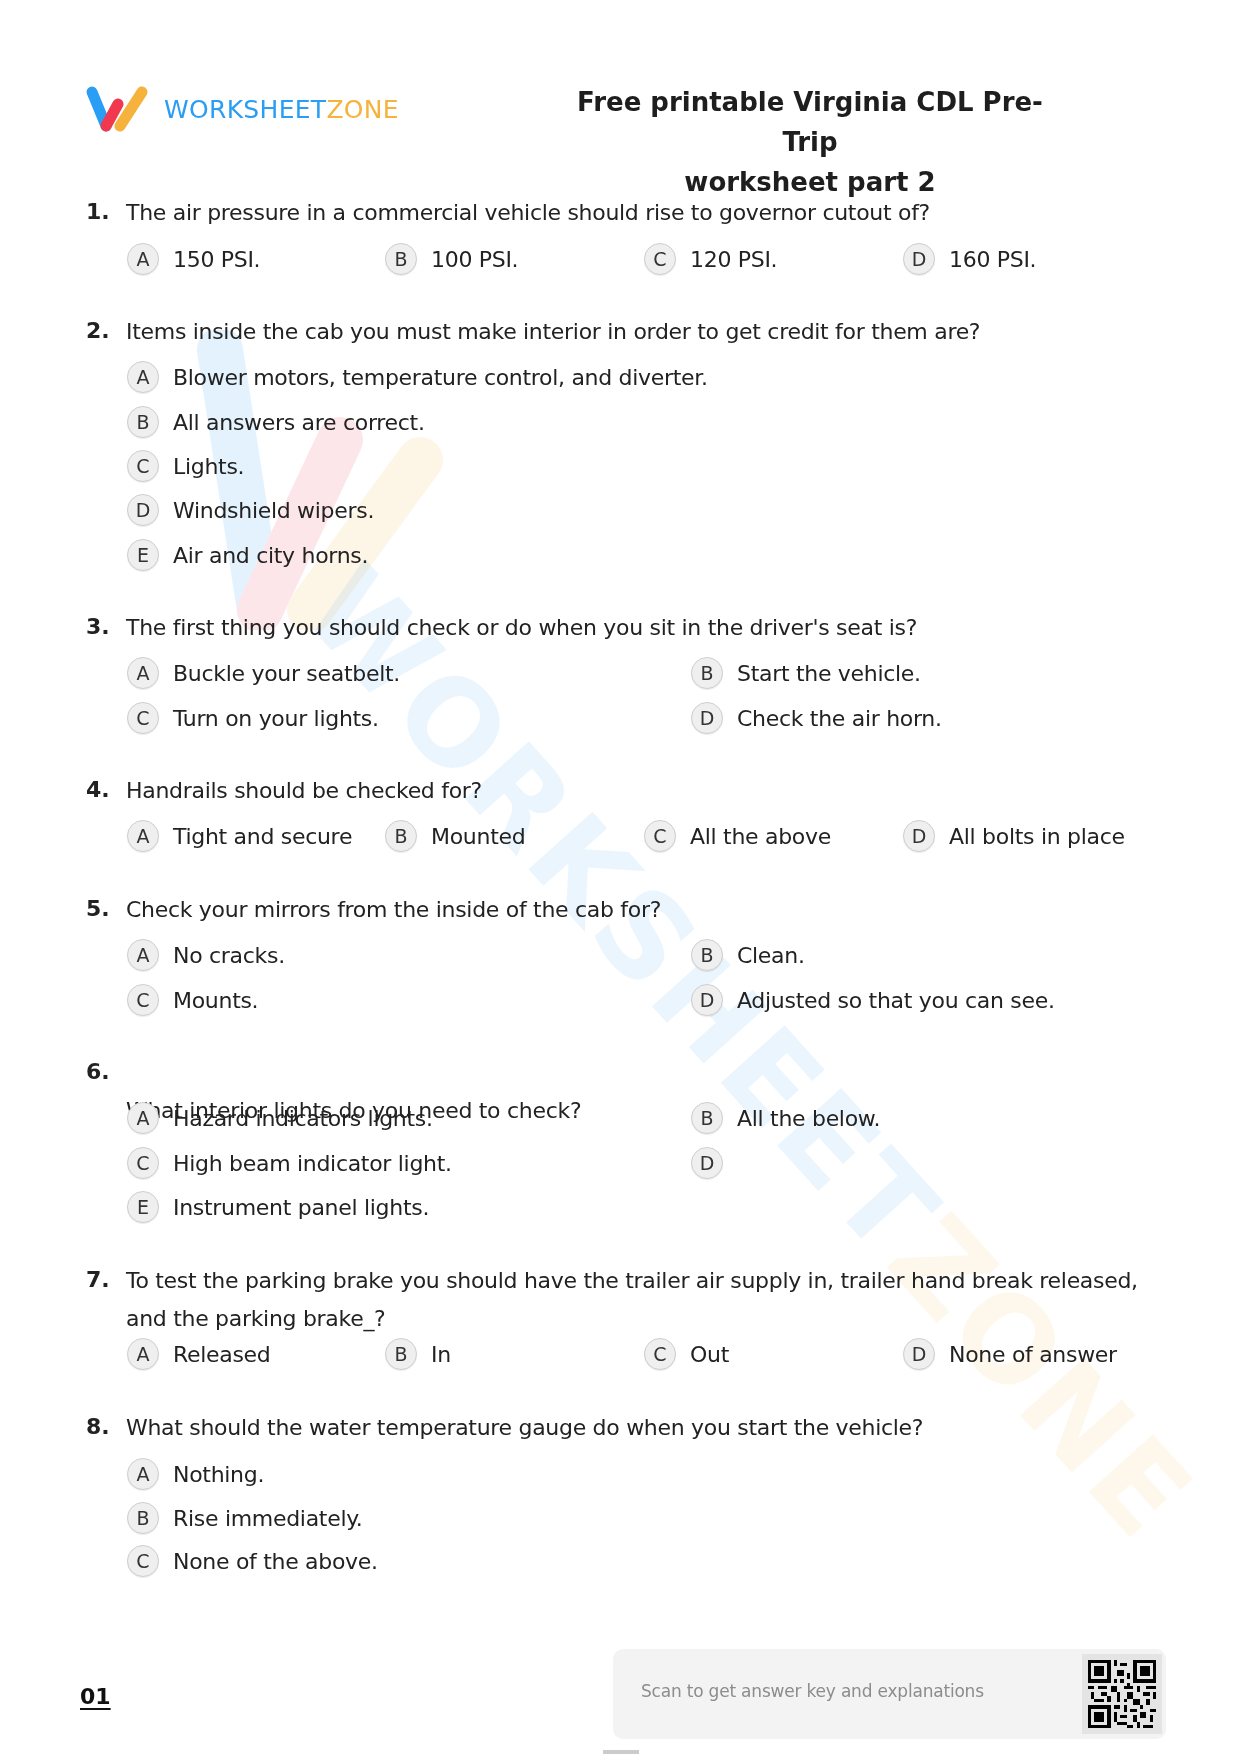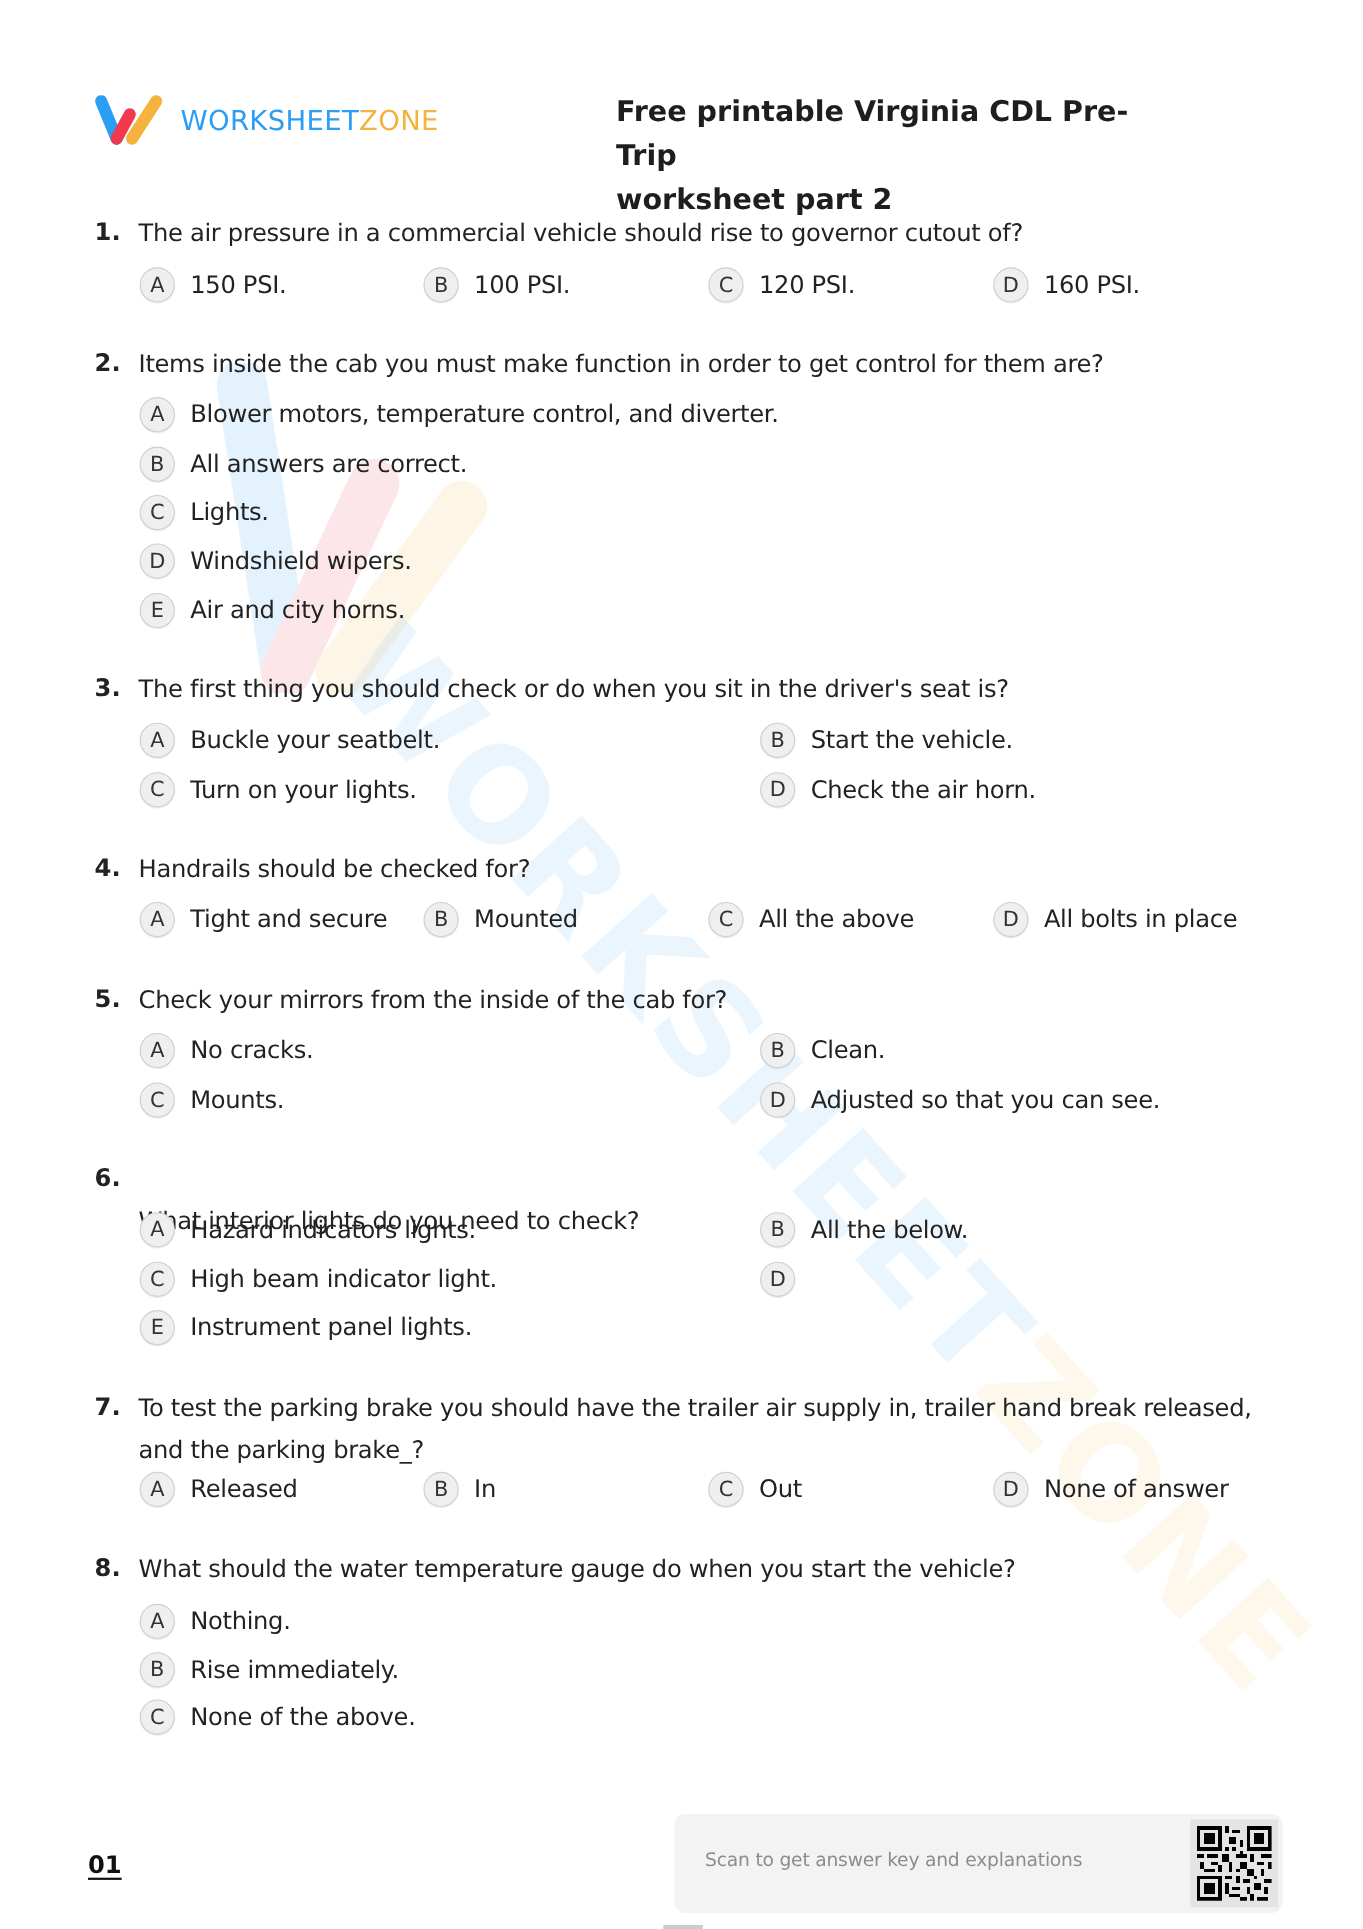--- a/index.html
+++ b/index.html
@@ -4,21 +4,21 @@
 <style>
   html, body { margin:0; padding:0; background:#ffffff; }
   body { width:1239px; height:1754px; position:relative; overflow:hidden;
          font-family:"Liberation Sans", "DejaVu Sans", sans-serif; color:#222; }
   .abs { position:absolute; }
   .logo { left:84px; top:84px; height:50px; display:flex; align-items:center; }
   .logo-mark { width:70px; height:50px; position:relative; }
   .logo-text { font-family:"DejaVu Sans", sans-serif; font-size:25px; letter-spacing:0.3px; margin-left:10px; font-weight:normal; }
   .logo-text .w { color:#2a9df4; }
   .logo-text .z { color:#f5b23c; }
-  .title { left:560px; width:500px; top:82px; font-family:"DejaVu Sans", sans-serif;
+  .title { left:560px; width:500px; top:82px; text-align:center; font-family:"DejaVu Sans", sans-serif;
            font-weight:bold; font-size:26px; line-height:40px; color:#1e1e1e; }
   .qnum { position:absolute; left:86px; font-weight:bold; font-size:22px; color:#222; font-family:"DejaVu Sans", sans-serif; }
   .qtext { position:absolute; left:126px; font-size:22px; color:#222; line-height:28px; width:1050px; font-family:"DejaVu Sans", sans-serif; letter-spacing:-0.3px; }
   .opt { position:absolute; display:flex; align-items:center; height:34px; }
   .circle { width:32px; height:32px; border-radius:50%; background:#efefef; border:1px solid #cfcfcf;
             display:flex; align-items:center; justify-content:center; font-size:19px; color:#333;
             font-family:"DejaVu Sans", sans-serif; box-sizing:border-box; box-shadow:0 1px 1px rgba(0,0,0,0.08); }
   .otext { margin-left:14px; font-size:22px; color:#222; font-family:"DejaVu Sans", sans-serif; letter-spacing:-0.3px; white-space:nowrap; }
   .watermark { position:absolute; left:380px; top:540px; font-family:"DejaVu Sans", sans-serif; font-size:118px;
                font-weight:bold; transform:rotate(48deg); transform-origin:left top; white-space:nowrap; opacity:0.09; letter-spacing:4px; }
@@ -70,21 +70,21 @@
       <div class="otext">120 PSI.</div>
     </div>
   <div class="opt" style="left:903px;top:242px">
       <div class="circle">D</div>
       <div class="otext">160 PSI.</div>
     </div>
 </div>
 
 <div>
   <div class="qnum" style="top:318px">2.</div>
-  <div class="qtext" style="top:318px">Items inside the cab you must make function in order to get control for them are?</div>
+  <div class="qtext" style="top:318px">Items inside the cab you must make interior in order to get credit for them are?</div>
   <div class="opt" style="left:127px;top:360px">
       <div class="circle">A</div>
       <div class="otext">Blower motors, temperature control, and diverter.</div>
     </div>
   <div class="opt" style="left:127px;top:405px">
       <div class="circle">B</div>
       <div class="otext">All answers are correct.</div>
     </div>
   <div class="opt" style="left:127px;top:449px">
       <div class="circle">C</div>

